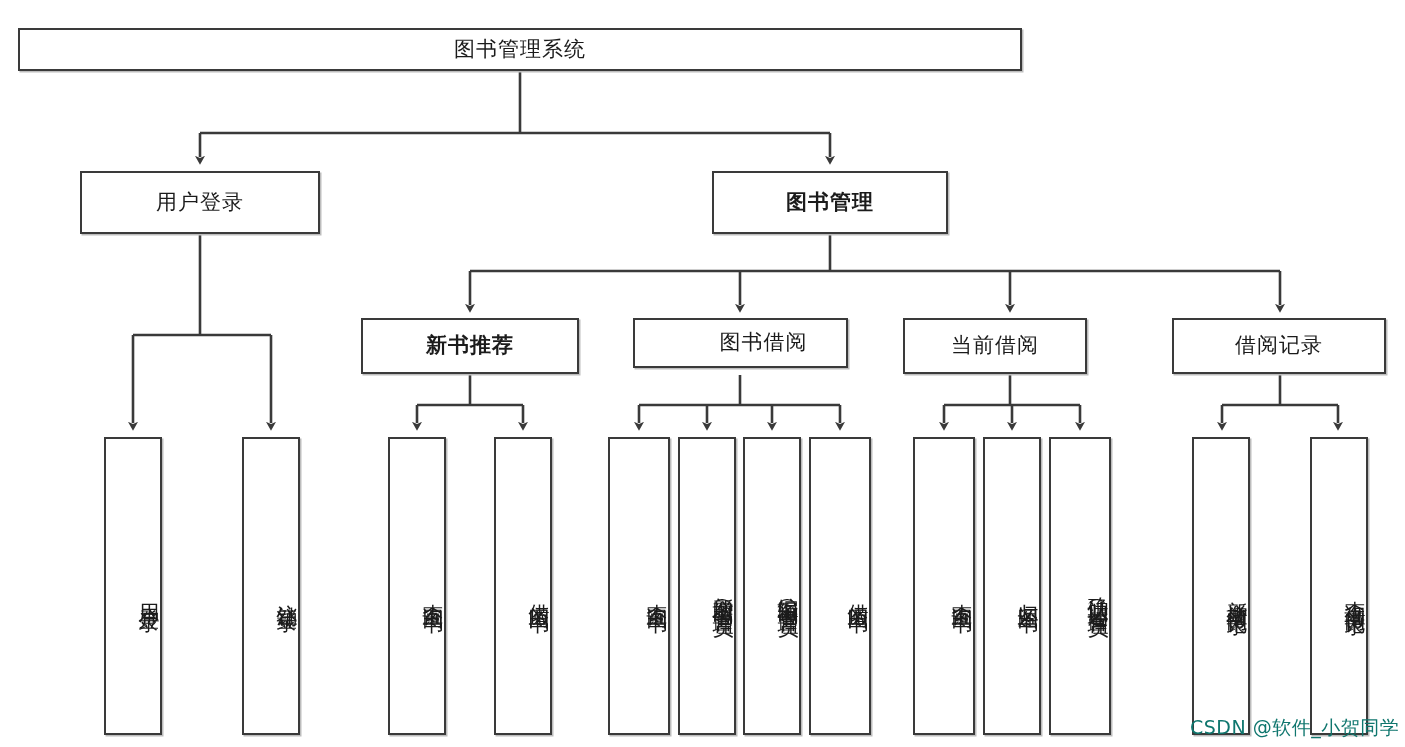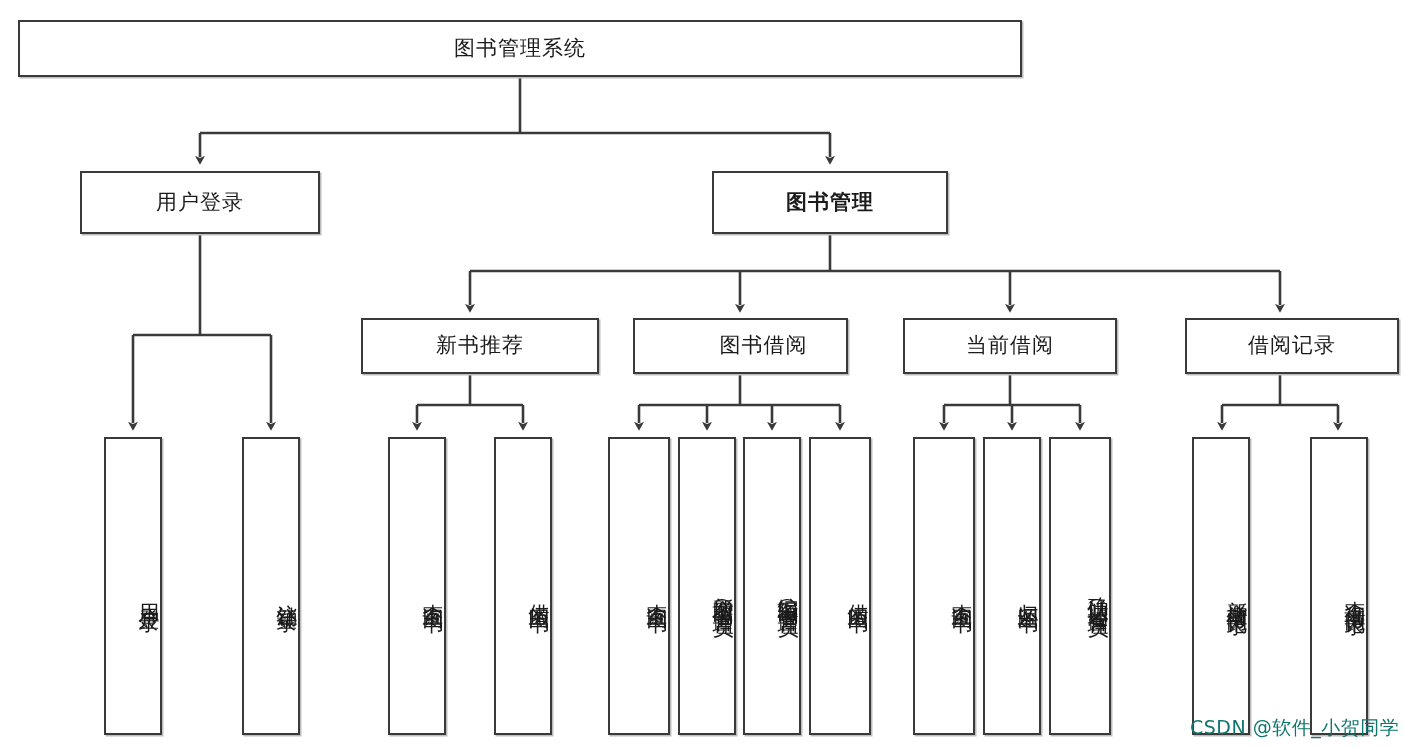--- a/index.html
+++ b/index.html
@@ -113,41 +113,41 @@
       <path d="M1012,405 L1012,423" marker-end="url(#arrow)"></path>
       <path d="M1080,405 L1080,423" marker-end="url(#arrow)"></path>
 
       <path d="M1280,375 L1280,405"></path>
       <path d="M1222,405 L1338,405"></path>
       <path d="M1222,405 L1222,423" marker-end="url(#arrow)"></path>
       <path d="M1338,405 L1338,423" marker-end="url(#arrow)"></path>
     </g>
   </svg>
 
-  <div class="node horiz" style="left:18px; top:20px; width:1004px; height:57px;">
+  <div class="node horiz" style="left:18px; top:28px; width:1004px; height:43px;">
     <span>图书管理系统</span>
   </div>
 
   <div class="node horiz" style="left:80px; top:171px; width:240px; height:63px;">
     <span>用户登录</span>
   </div>
   <div class="node horiz" style="left:712px; top:171px; width:236px; height:63px;font-weight:bold;">
     <span>图书管理</span>
   </div>
 
-  <div class="node horiz" style="left:361px; top:318px; width:238px; height:56px;">
+  <div class="node horiz" style="left:361px; top:318px; width:218px; height:56px;font-weight:bold;">
     <span>新书推荐</span>
   </div>
-  <div class="node horiz" style="left:633px; top:318px; width:215px; height:56px;padding-left:46px;">
+  <div class="node horiz" style="left:633px; top:318px; width:215px; height:50px;padding-left:46px;">
     <span>图书借阅</span>
   </div>
-  <div class="node horiz" style="left:903px; top:318px; width:214px; height:56px;">
+  <div class="node horiz" style="left:903px; top:318px; width:184px; height:56px;">
     <span>当前借阅</span>
   </div>
-  <div class="node horiz" style="left:1172px; top:318px; width:214px; height:56px;margin-left:13px;">
+  <div class="node horiz" style="left:1172px; top:318px; width:214px; height:56px;">
     <span>借阅记录</span>
   </div>
 
   <div class="node vert" style="left:104px; top:437px; width:58px; height:298px;">
     <span class="vlabel">用户登录</span>
   </div>
   <div class="node vert" style="left:242px; top:437px; width:58px; height:298px;">
     <span class="vlabel">注销登录</span>
   </div>
 

